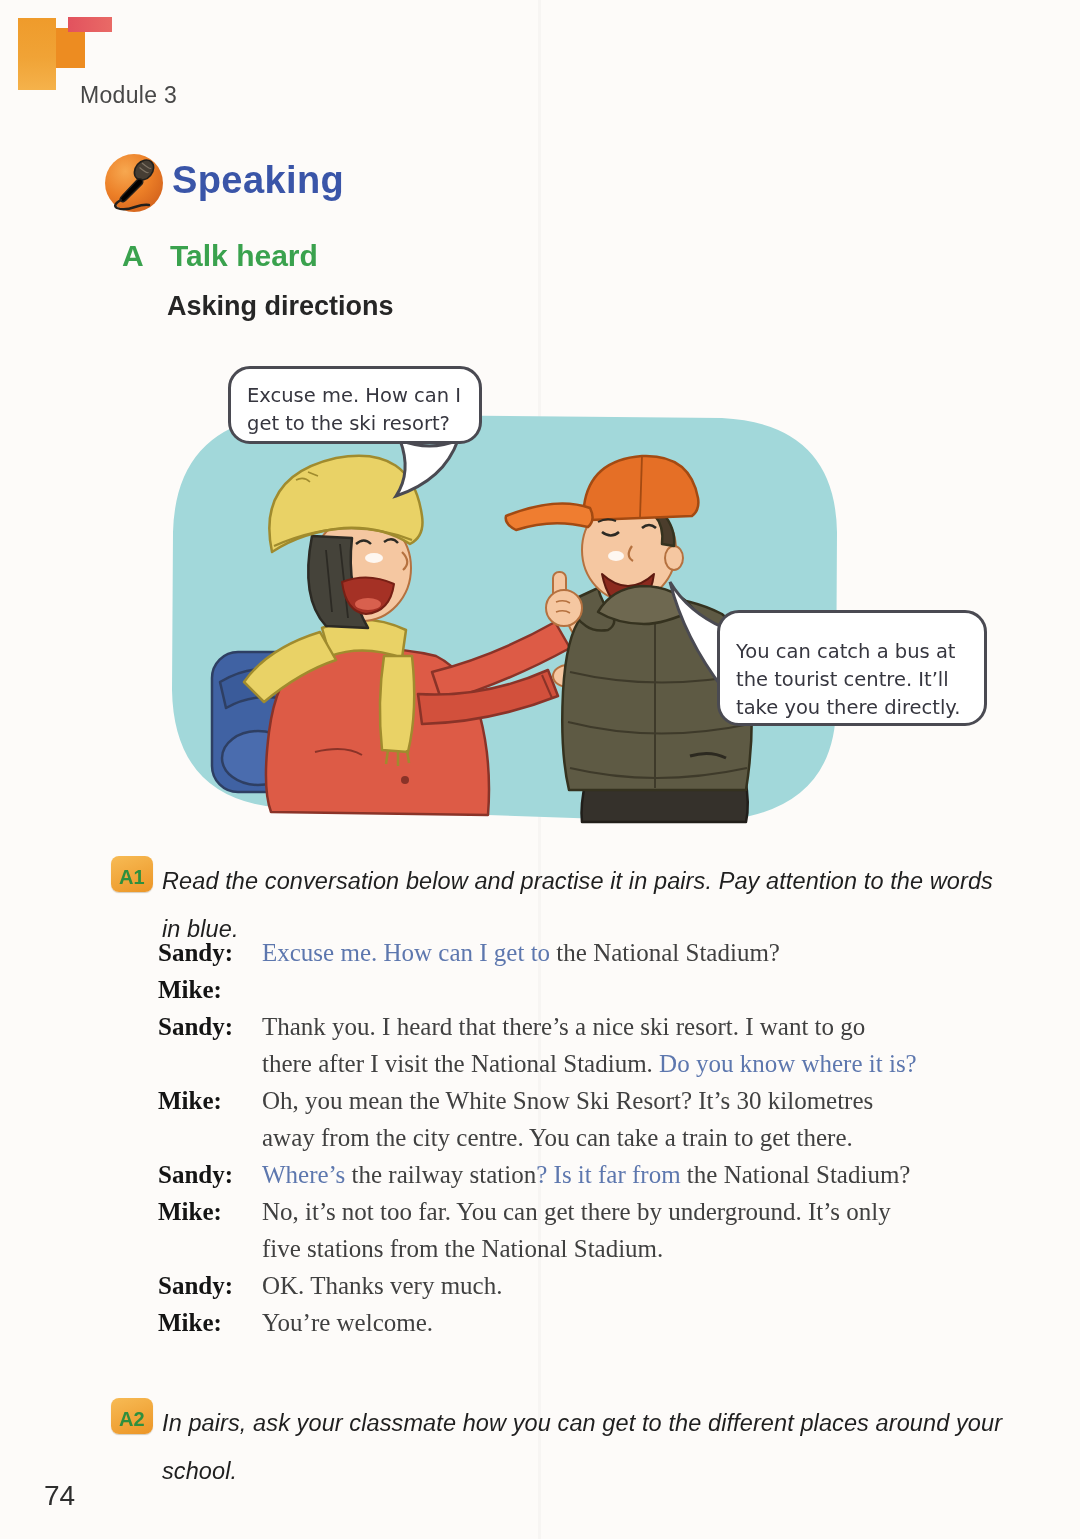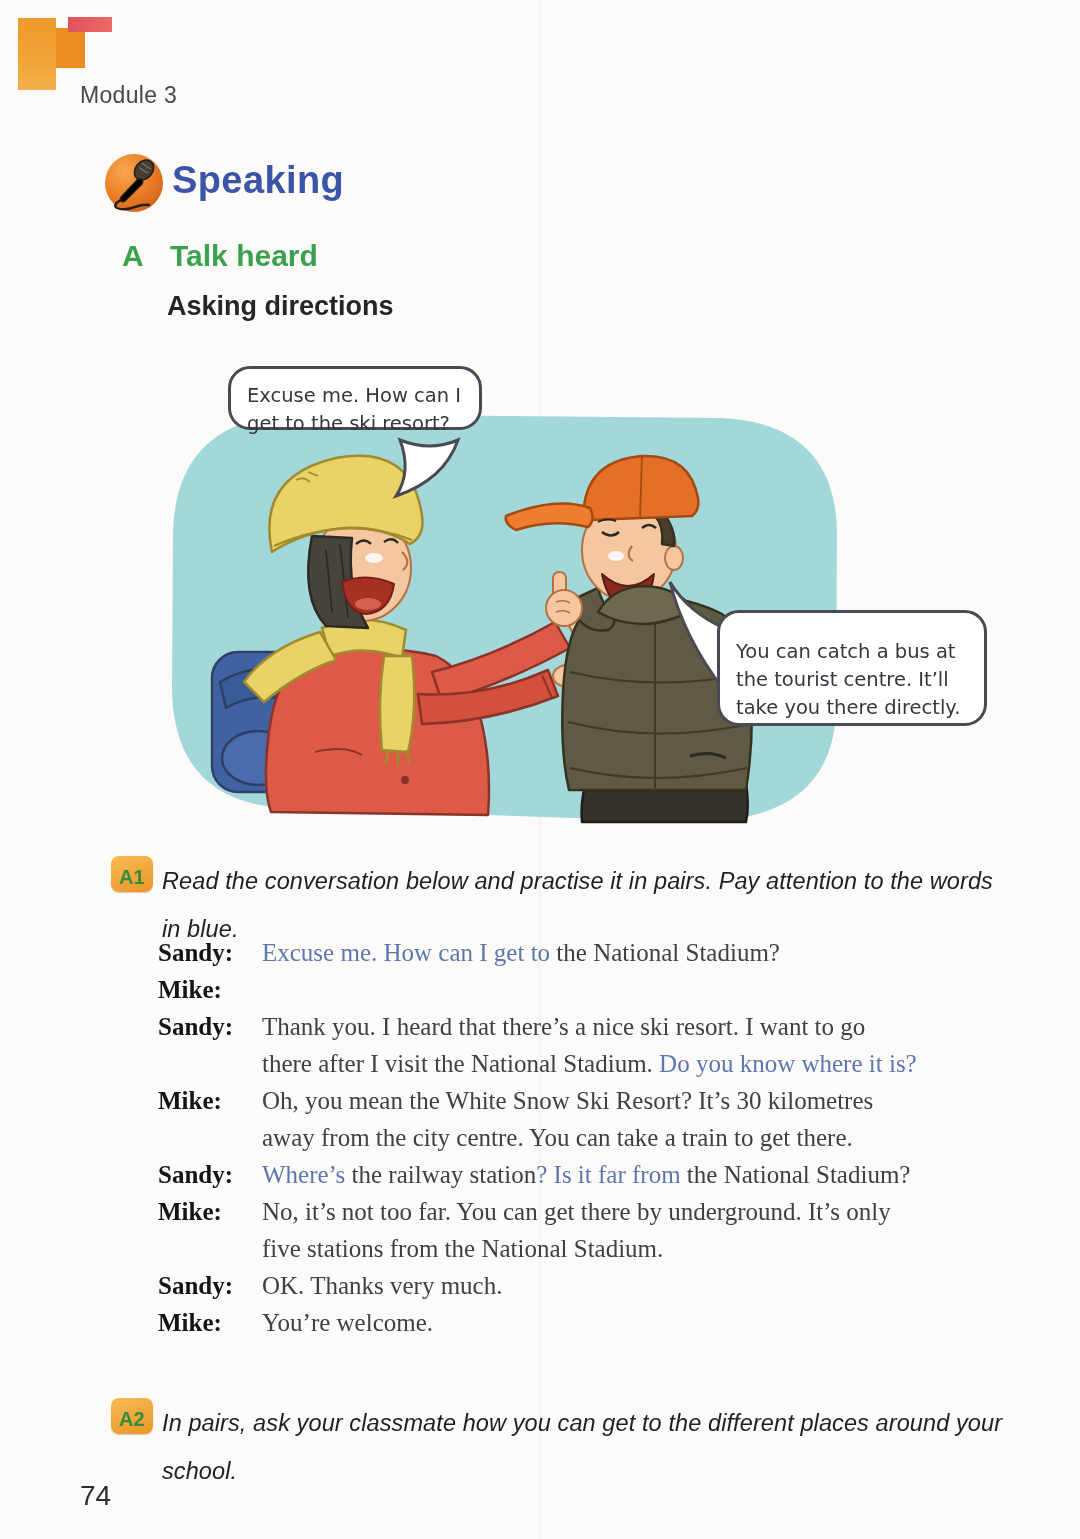--- a/index.html
+++ b/index.html
@@ -20,21 +20,21 @@
   .part-letter{left:122px;top:239px;font-size:30px;font-weight:700;color:#3aa24e;}
   .part-title{left:170px;top:239px;font-size:30px;font-weight:700;color:#3aa24e;}
   .subtitle{left:167px;top:291px;font-size:27px;font-weight:700;color:#262626;}
 
   
   .illus{left:150px;top:360px;width:860px;height:470px;}
   .illus svg{position:absolute;left:0;top:0;}
   .bubble{position:absolute;background:#ffffff;border:3px solid #4a4a52;border-radius:22px;
           color:#36363f;font-size:19.5px;line-height:28px;white-space:pre-line;
           font-family:"DejaVu Sans",sans-serif;box-sizing:border-box;}
-  .bubble1{left:78px;top:6px;width:254px;height:64px;padding:13px 16px;}
+  .bubble1{left:78px;top:6px;width:254px;height:78px;padding:13px 16px;}
   .bubble2{left:567px;top:250px;width:270px;height:116px;padding:25px 16px;}
 
   
   .badge{position:absolute;font-size:20px;font-weight:800;color:#2f8f3e;
          background:linear-gradient(160deg,#f7bb55,#ec9526);border-radius:8px;
          padding:10px 8px 3px 8px;box-shadow:0 1px 1px rgba(90,60,0,0.25);}
   .badge-a1{left:111px;top:856px;}
   .badge-a2{left:111px;top:1398px;}
   .instruction{position:absolute;font-style:italic;font-size:23.5px;line-height:48px;
                color:#1f1f1f;white-space:pre-line;letter-spacing:0.1px;}
@@ -42,21 +42,21 @@
   .instr-a2{left:162px;top:1399px;width:880px;}
 
   
   .dialogue{left:158px;top:934px;width:900px;font-family:"Liberation Serif",serif;}
   .turn{display:flex;align-items:flex-start;}
   .who{flex:0 0 104px;font-weight:700;font-size:25px;line-height:37px;color:#141414;}
   .speech{flex:1;font-size:25px;line-height:37px;color:#1d1d1d;white-space:pre-line;}
   .seg{color:#404040;}
   .blue{color:#5d77ae;}
 
-  .page-number{left:44px;top:1480px;font-size:28px;color:#2e2e2e;margin-left:36px;}
+  .page-number{left:44px;top:1480px;font-size:28px;color:#2e2e2e;}
 </style>
 </head>
 <body>
 
 <div class="page">
   <div class="abs crease"></div>
 
   <div class="abs lg1"></div>
   <div class="abs lg2"></div>
   <div class="abs lg3"></div>

